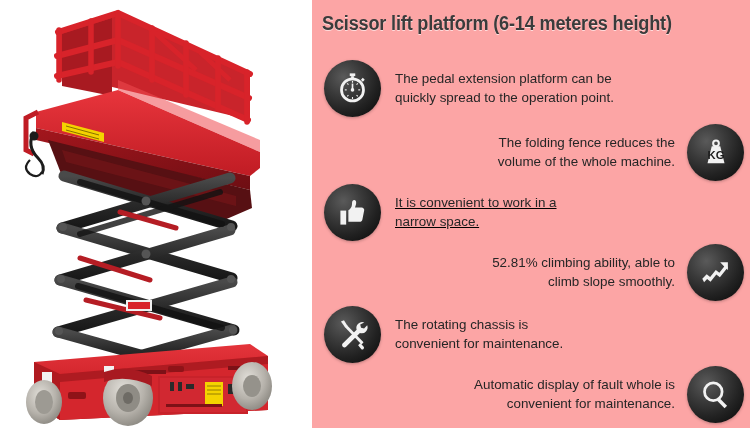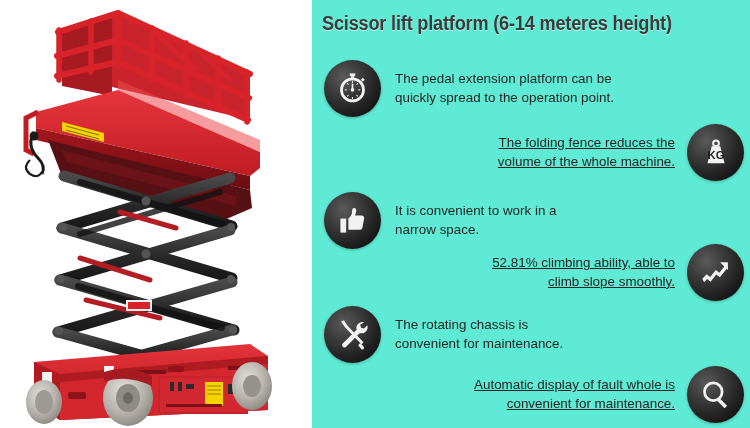--- a/index.html
+++ b/index.html
@@ -4,21 +4,21 @@
 <style>
   * { margin:0; padding:0; box-sizing:border-box; }
   html,body { width:750px; height:428px; overflow:hidden; }
   body {
     background:#ffffff;
     font-family:"Liberation Sans", sans-serif;
     position:relative;
   }
 
   
-  #page { position:relative; width:750px; height:428px; background:#5eead4; }
+  #page { position:relative; width:750px; height:428px; background:#fca5a5; }
 
   
   #product-photo {
     position:absolute; left:0; top:0; width:312px; height:428px;
     background:#ffffff; overflow:hidden;
   }
   #product-photo svg { display:block; width:312px; height:428px; }
 
   
   #feature-panel {
@@ -41,42 +41,42 @@
   .feature-row { position:absolute; display:flex; align-items:center; }
   .feature-row.left  { left:12px;  flex-direction:row; }
   .feature-row.right { right:6px;  flex-direction:row; justify-content:flex-end; }
 
   .feature-text {
     font-size:13.4px; line-height:18.5px; color:#262626;
     font-family:"Liberation Sans", sans-serif;
     white-space:pre-line;
   }
   .feature-row.left  .feature-text { text-align:left;  margin-left:14px; }
-  .feature-row.right .feature-text { text-align:right; margin-right:12px;text-decoration:underline; }
+  .feature-row.right .feature-text { text-align:right; margin-right:12px; }
 
   
   .icon-badge {
     width:57px; height:57px; border-radius:50%;
     flex:0 0 57px;
     background:
       radial-gradient(circle at 34% 30%, #5a5a5a 0%, #3a3a3a 34%, #222 62%, #111 85%, #0b0b0b 100%);
     display:flex; align-items:center; justify-content:center;
     box-shadow:0 1px 3px rgba(0,0,0,.25);
   }
   .icon-badge svg { width:33px; height:33px; display:block; fill:#f2f2f2; }
   .icon-badge.kg svg { width:30px; height:30px; }
   .icon-badge .kg-text {
     font-family:"Liberation Sans", sans-serif;
     font-size:9px; font-weight:bold; fill:#1c1c1c;
   }
 
   
   #row-1 { top:60px;align-items:center;  }
   #row-2 { top:124px; }
-  #row-3 { top:192px; }
+  #row-3 { top:184px;text-decoration:underline; }
   #row-4 { top:244px; }
   #row-5 { top:306px; }
   #row-6 { top:366px; }
 </style>
 </head>
 <body>
 
 <div id="page">
 
   <div id="product-photo">

